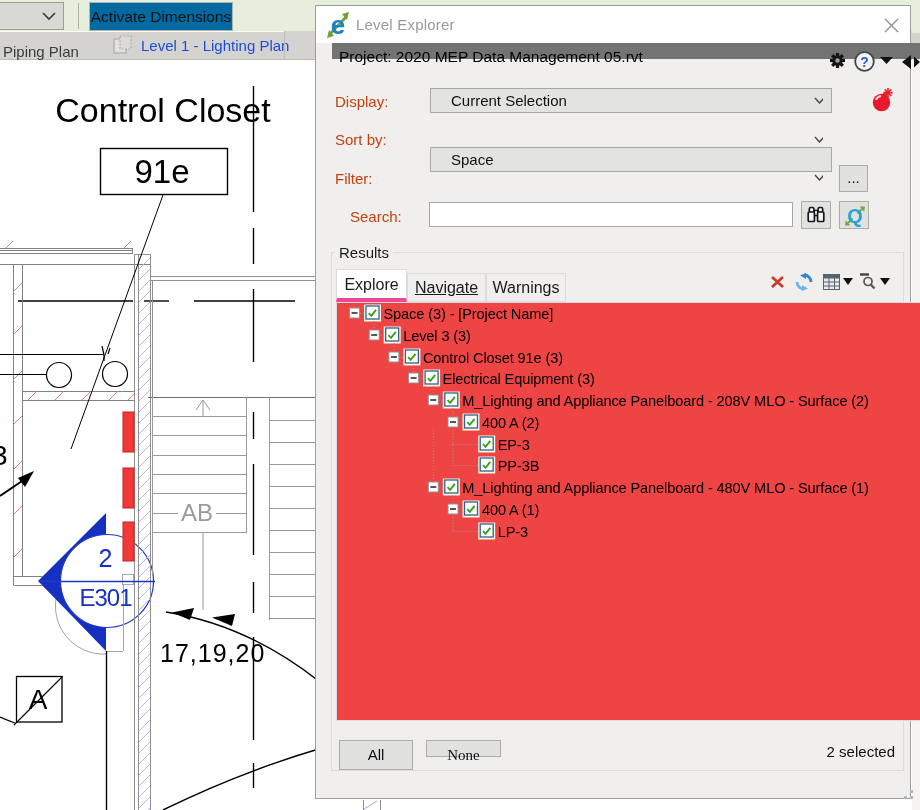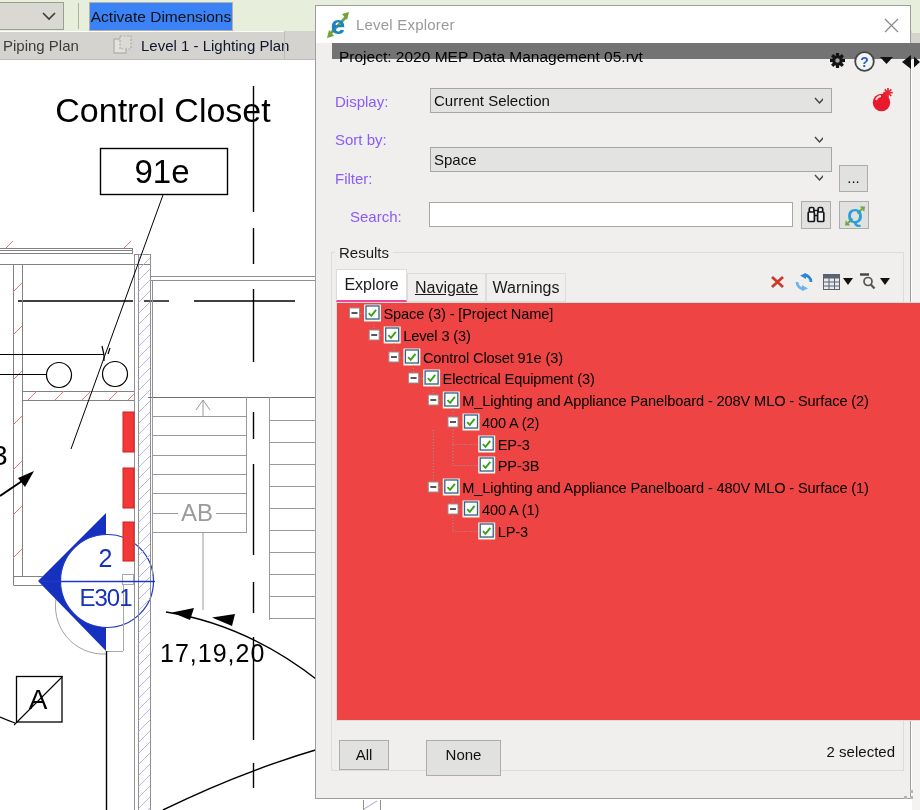--- a/index.html
+++ b/index.html
@@ -5,52 +5,52 @@
   html,body{margin:0;padding:0;width:920px;height:810px;overflow:hidden;background:#fff;
     font-family:"Liberation Sans", sans-serif;}
   .abs{position:absolute;}
   #topbar{position:absolute;left:0;top:0;width:920px;height:31px;background:#e7eedb;}
   #tabbar{position:absolute;left:0;top:31px;width:920px;height:28px;background:#d4d3d0;border-bottom:1px solid #bebcb8;}
   #canvas-svg{position:absolute;left:0;top:0;}
   #dialog{position:absolute;left:315px;top:5px;width:596px;height:794px;background:#f0efee;
     border:1px solid #9e9e9e;box-sizing:border-box;}
   #dlg-title{position:absolute;left:0;top:0;width:100%;height:37px;background:#ffffff;}
   #dlg-proj{position:absolute;left:16px;top:37px;width:100%;height:16px;background:#737373;}
-  .lbl{position:absolute;font-size:15px;color:#8b5cf6;}
+  .lbl{position:absolute;font-size:15px;color:#c2410c;}
   .combo{position:absolute;left:114px;width:402px;height:25px;background:#e3e3e1;border:1px solid #a6a6a6;
-    box-sizing:border-box;font-size:15px;color:#111;line-height:23px;padding-left:3px;}
+    box-sizing:border-box;font-size:15px;color:#111;line-height:23px;padding-left:20px;}
   .chev{position:absolute;right:7px;top:8px;width:9px;height:9px;}
   .btn{position:absolute;background:#e1e1e0;border:1px solid #acacac;box-sizing:border-box;
     font-size:15px;color:#111;text-align:center;}
   #grp{position:absolute;left:15px;top:246px;width:571px;height:517px;border:1px solid #dcdcdc;}
   #grp-lbl{position:absolute;left:3px;top:-9px;background:#f0efee;padding:0 4px;font-size:15px;color:#1b1b1b;}
   .tab{position:absolute;top:20px;height:29px;box-sizing:border-box;font-size:16px;color:#1b1b1b;
     text-align:center;border:1px solid #dcdcdc;background:#f0efee;line-height:27px;}
   #tree{position:absolute;left:4px;top:49px;width:592px;height:419px;background:#ef4444;border:1px solid #dcdcdc;box-sizing:border-box;}
 </style>
 </head>
 <body>
 
 <div id="topbar">
   <div class="abs" style="left:-6px;top:2px;width:70px;height:28px;background:#d9d8d2;border:1px solid #99a08e;box-sizing:border-box;"></div>
   <svg class="abs" style="left:42px;top:11px;" width="14" height="10">
       <path d="M1 2 L7 8 L13 2" fill="none" stroke="#3b3b3b" stroke-width="1.6"></path>
     </svg>
   <div class="abs" style="left:78px;top:3px;width:1px;height:26px;background:#aeb3a4;"></div>
-  <div class="abs" style="left:89px;top:2px;width:144px;height:29px;background:#3b82f6;border:1px solid #b2b2aa;box-sizing:border-box;
+  <div class="abs" style="left:89px;top:2px;width:144px;height:29px;background:#0369a1;border:1px solid #b2b2aa;box-sizing:border-box;
        font-size:15.5px;color:#111;text-align:center;line-height:27px;">Activate Dimensions</div>
 </div>
 
 <div id="tabbar">
-  <div class="abs" style="left:3px;top:6px;font-size:15px;color:#3c3c3c;text-align:center;">Piping Plan</div>
+  <div class="abs" style="left:3px;top:12px;font-size:15px;color:#3c3c3c;text-align:center;">Piping Plan</div>
   <svg class="abs" style="left:112px;top:3px" width="22" height="22">
     <rect x="2" y="5" width="12" height="14" fill="#e3e2de" stroke="#aeaca6" stroke-width="1.2"></rect>
     <rect x="8" y="2" width="11" height="13" fill="#dbdad5" stroke="#aeaca6" stroke-width="1.2" stroke-dasharray="2 1.5"></rect>
   </svg>
-  <div class="abs" style="left:141px;top:6px;font-size:15px;color:#0f172a;">Level 1 - Lighting Plan</div>
+  <div class="abs" style="left:141px;top:6px;font-size:15px;color:#1d4ed8;">Level 1 - Lighting Plan</div>
   <div class="abs" style="left:284px;top:0;width:1px;height:28px;background:#bfbdb7;"></div>
   <div class="abs" style="left:0;top:0;width:284px;height:1px;background:#fdfdfc;"></div>
 </div>
 
 <svg id="canvas-svg" width="920" height="810" viewBox="0 0 920 810">
 
   <g stroke="#000" stroke-width="1.4">
     <line x1="253.5" y1="86" x2="253.5" y2="212"></line>
     <line x1="253.5" y1="228" x2="253.5" y2="264"></line>
     <line x1="253.5" y1="289" x2="253.5" y2="362"></line>
@@ -373,21 +373,21 @@
     <g stroke="#ea2533" stroke-width="1.7">
       <line x1="16" y1="1" x2="16" y2="10.5"></line>
       <line x1="11.3" y1="5.7" x2="20.7" y2="5.7"></line>
       <line x1="12.7" y1="2.4" x2="19.3" y2="9"></line>
       <line x1="19.3" y1="2.4" x2="12.7" y2="9"></line>
     </g>
   </svg>
 
   <div id="grp">
     <div id="grp-lbl">Results</div>
-    <div class="tab" style="left:4px;width:71px;background:#fff;border-bottom:2px solid #ec4899;z-index:2;top:16px;height:33px;line-height:30px;">Explore</div>
+    <div class="tab" style="left:4px;width:71px;background:#fff;border-bottom:4px solid #ec4899;z-index:2;top:16px;height:33px;line-height:30px;">Explore</div>
     <div class="tab" style="left:75px;width:79px;text-decoration:underline;">Navigate</div>
     <div class="tab" style="left:154px;width:80px;">Warnings</div>
 
     <svg class="abs" style="left:438px;top:22px;" width="15" height="14">
         <path d="M2 2 L13 12 M13 2 L2 12" stroke="#cb3a2a" stroke-width="2.8"></path>
       </svg>
     <svg class="abs" style="left:463px;top:20px;" width="18" height="18" viewBox="0 0 18 18">
       <path d="M9 2 A7 7 0 0 1 16 9" fill="none" stroke="#2e86d8" stroke-width="2.8"></path>
       <path d="M9 16 A7 7 0 0 1 2 9" fill="none" stroke="#6db3ef" stroke-width="2.8"></path>
       <polygon points="5,2.5 11,0 11,6" fill="#2e86d8"></polygon>
@@ -491,22 +491,22 @@
           <line x1="76.60000000000002" y1="64" x2="76.60000000000002" y2="71" stroke="#9a9a9a" stroke-width="1" stroke-dasharray="1 2"></line>
           <line x1="96.30000000000001" y1="85" x2="96.30000000000001" y2="93" stroke="#9a9a9a" stroke-width="1" stroke-dasharray="1 2"></line>
           <line x1="116" y1="107" x2="116" y2="115" stroke="#9a9a9a" stroke-width="1" stroke-dasharray="1 2"></line>
           <line x1="116" y1="194" x2="116" y2="202" stroke="#9a9a9a" stroke-width="1" stroke-dasharray="1 2"></line>
           <line x1="116" y1="129" x2="116" y2="164" stroke="#9a9a9a" stroke-width="1" stroke-dasharray="1 2"></line>
           <line x1="96.30000000000001" y1="129" x2="96.30000000000001" y2="180" stroke="#9a9a9a" stroke-width="1" stroke-dasharray="1 2"></line>
           <line x1="116" y1="216" x2="116" y2="230" stroke="#9a9a9a" stroke-width="1" stroke-dasharray="1 2"></line>
         </svg>
       </div>
 
-    <div class="btn" style="left:7px;top:487px;width:50px;height:30px;line-height:28px;">All</div>
-    <div class="btn" style="left:94px;top:487px;width:75px;height:36px;line-height:28px;">None</div>
+    <div class="btn" style="left:7px;top:487px;width:74px;height:30px;line-height:28px;">All</div>
+    <div class="btn" style="left:94px;top:487px;width:75px;height:17px;line-height:28px;font-family:Liberation Serif, serif;">None</div>
     <div class="abs" style="right:8px;top:490px;font-size:15px;color:#111;">2 selected</div>
   </div>
 
   <svg class="abs" style="left:588px;top:784px;" width="10" height="10">
     <rect x="6" y="0" width="3" height="3" fill="#b5b5b5"></rect>
     <rect x="6" y="6" width="3" height="3" fill="#b5b5b5"></rect>
     <rect x="0" y="6" width="3" height="3" fill="#b5b5b5"></rect>
   </svg>
 </div>
 

